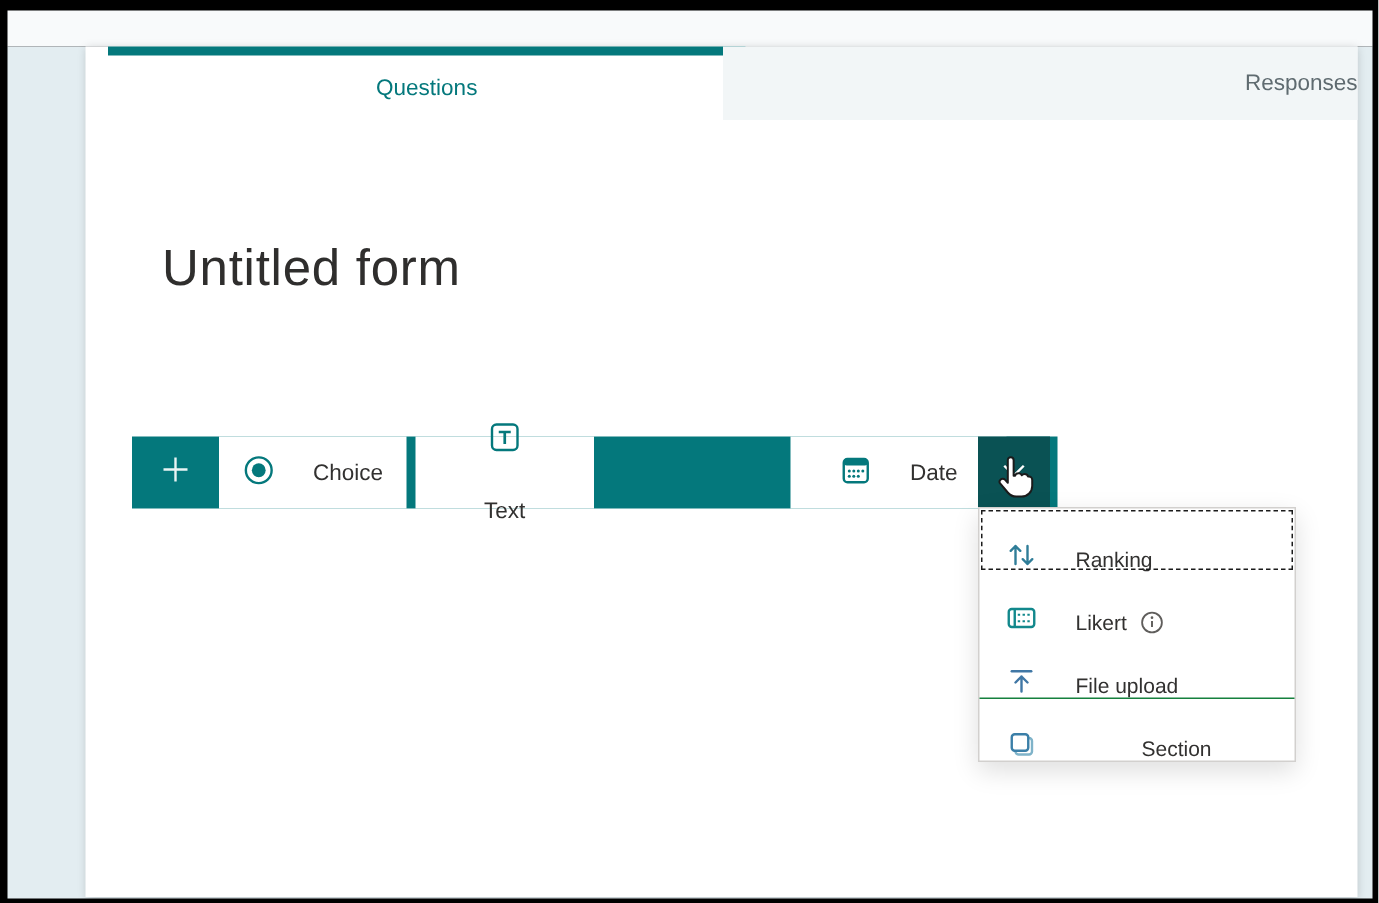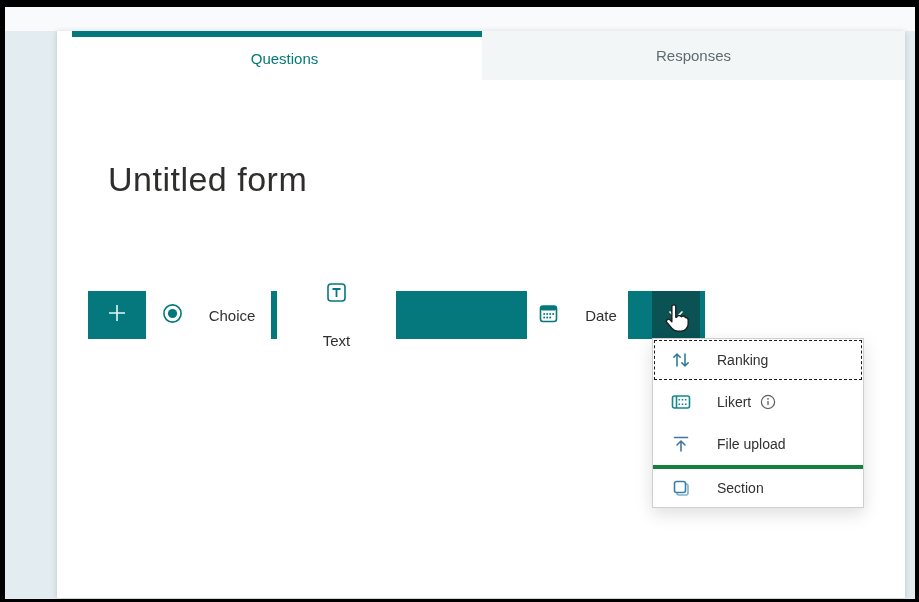--- a/index.html
+++ b/index.html
@@ -7,50 +7,50 @@
   .screen { position:relative; width:919px; height:602px; background:#000; overflow:hidden; }
   .top-strip { position:absolute; left:5px; top:7px; width:910px; height:24px; background:#f8fafb; }
   .page-bg { position:absolute; left:5px; top:31px; width:910px; height:568px; background:#e3edf1; }
   .card { position:absolute; left:57px; top:31px; width:848px; height:567px; background:#fff;
           box-shadow:0 1px 6px rgba(0,0,0,.18); }
 
   
   .tab { position:absolute; top:31px; height:49px; display:flex; align-items:center; justify-content:center;
          font-size:15px; cursor:pointer; }
   .tab-questions { left:57px; width:425px; background:#fff; border-top:6px solid #04787c; color:#04787c;margin-left:15px; }
-  .tab-responses { left:482px; width:423px; background:#f2f6f7; color:#5f6b70; }
+  .tab-responses { left:482px; width:423px; background:#f2f6f7; color:#5f6b70;justify-content:flex-end; }
 
   
   .form-title { position:absolute; left:108px; top:160px; font-size:34px; font-weight:400;
                 color:#2f2e2d; letter-spacing:.5px; }
 
   
   .toolbar { position:absolute; left:88px; top:291px; width:617px; height:48px; background:#04787c; }
   .plus-btn { position:absolute; left:0; top:0; width:58px; height:48px; display:flex;
               align-items:center; justify-content:center; cursor:pointer; }
   .tb-btn { position:absolute; top:0; height:48px; background:#fff; border:none; display:flex;
             align-items:center; justify-content:center; gap:26px; font-size:15px; color:#323130;
             font-family:inherit; cursor:pointer; }
   .btn-choice { left:58px;  width:125px; }
   .btn-text   { left:189px; width:119px;flex-direction:column; }
   .btn-rating { left:314px; width:119px; }
-  .btn-date   { left:439px; width:101px; }
+  .btn-date   { left:439px; width:144px; }
   .more-btn { position:absolute; left:564px; top:0; width:48px; height:48px; background:#0a5254;
               display:flex; align-items:center; justify-content:center; cursor:pointer; }
 
   
   .menu { position:absolute; left:652px; top:338px; width:212px; background:#fff;
           border:1px solid #d2d0ce; box-shadow:0 6px 16px rgba(0,0,0,.13); }
-  .menu-item { position:relative; height:42px; display:flex; align-items:center; cursor:pointer;
+  .menu-item { position:relative; height:42px; display:flex; align-items:flex-end; cursor:pointer;
                font-size:14px; color:#323130; }
   .menu-item .mi-icon { width:22px; display:flex; align-items:center; justify-content:center;
                         margin-left:17px; }
   .menu-item .mi-label { margin-left:25px; }
   .menu-item.focused { outline:1px dashed #1b1b1b; outline-offset:-2px; }
-  .menu-item.sep { border-top:4px solid #15803d; }
+  .menu-item.sep { border-top:1px solid #15803d;gap:44px; }
   .info-glyph { margin-left:9px; display:flex; align-items:center; }
 
   .cursor { position:absolute; left:661px; top:303px; pointer-events:none; }
 </style>
 </head>
 <body>
 
 <div class="screen">
   <div class="top-strip"></div>
   <div class="page-bg"></div>

